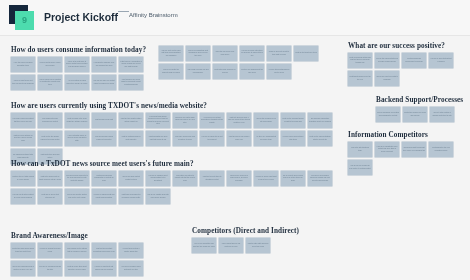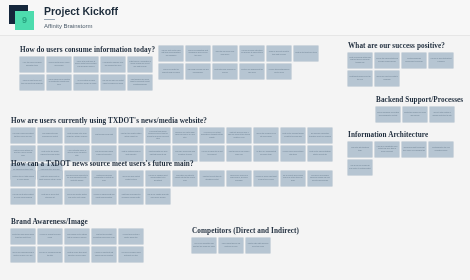--- a/index.html
+++ b/index.html
@@ -48,21 +48,21 @@
     height: 19px;
     background: #4ddcae;
     display: flex;
     align-items: center;
     justify-content: center;
     font-family: "Liberation Sans", sans-serif;
     font-size: 9px;
     color: #2aa582;
     font-weight: bold;
   }
-  .title-block { display: flex; flex-direction: column; justify-content: flex-end; }
+  .title-block { display: flex; flex-direction: row; justify-content: flex-end; }
   .proj-title {
     font-family: "Liberation Sans", sans-serif;
     font-size: 10.5px;
     font-weight: bold;
     color: #1c2b3a;
     line-height: 12px;
     margin-bottom: 2px;
   }
   .title-rule {
     width: 11px;
@@ -134,21 +134,21 @@
   </div>
   <div class="title-block">
     <div class="proj-title">Project Kickoff</div>
     <div class="title-rule"></div>
     <div class="proj-sub">Affinity Brainstorm</div>
   </div>
 </div>
 
 <div class="board">
 
-  <div class="section" style="left:20px; top:10px; width:150px;">
+  <div class="section" style="left:11px; top:10px; width:150px;">
     <div class="sec-title">How do users consume information today?</div>
     <div class="notes">
         <div class="note">
           <span class="note-txt">I love the people providing information today</span>
         </div>
         <div class="note">
           <span class="note-txt">Word of mouth before I check social media</span>
         </div>
         <div class="note">
           <span class="note-txt">Where is the best place to deliver content people actually read and share publicly?</span>
@@ -208,21 +208,21 @@
         </div>
         <div class="note">
           <span class="note-txt">What are we missing about the user group</span>
         </div>
         <div class="note">
           <span class="note-txt">How do internal stakeholders use the news</span>
         </div>
       </div>
   </div>
 
-  <div class="section" style="left:11px; top:81px; width:326px;">
+  <div class="section" style="left:11px; top:66px; width:326px;">
     <div class="sec-title">How are users currently using TXDOT's news/media website?</div>
     <div class="notes">
         <div class="note">
           <span class="note-txt">How many looking for content that they believe we have</span>
         </div>
         <div class="note">
           <span class="note-txt">How is different people accessing our content</span>
         </div>
         <div class="note">
           <span class="note-txt">What are users in the news media they actually consume</span>
@@ -352,21 +352,21 @@
         </div>
         <div class="note">
           <span class="note-txt">What tools would make the newsroom workflow better</span>
         </div>
         <div class="note">
           <span class="note-txt">How do we validate ideas with users before building</span>
         </div>
       </div>
   </div>
 
-  <div class="section" style="left:11px; top:182px; width:150px;">
+  <div class="section" style="left:11px; top:196px; width:150px;">
     <div class="sec-title">Brand Awareness/Image</div>
     <div class="notes">
         <div class="note">
           <span class="note-txt">What is the brand image and is it what we want it to be</span>
         </div>
         <div class="note">
           <span class="note-txt">How do we change the brand image</span>
         </div>
         <div class="note">
           <span class="note-txt">How credible are the articles that we produce in general</span>
@@ -443,21 +443,21 @@
         <div class="note">
           <span class="note-txt">What is the workflow for review and approval</span>
         </div>
         <div class="note">
           <span class="note-txt">How is it often created or ongoing content for the site</span>
         </div>
       </div>
   </div>
 
   <div class="section" style="left:348px; top:95px; width:112px;">
-    <div class="sec-title">Information Architecture</div>
+    <div class="sec-title">Information Competitors</div>
     <div class="notes">
         <div class="note">
           <span class="note-txt">How is the site structured today</span>
         </div>
         <div class="note">
           <span class="note-txt">How do we consistently label content and apply tags so people can find it</span>
         </div>
         <div class="note">
           <span class="note-txt">Would users want to find what they need if we rearranged this</span>
         </div>

